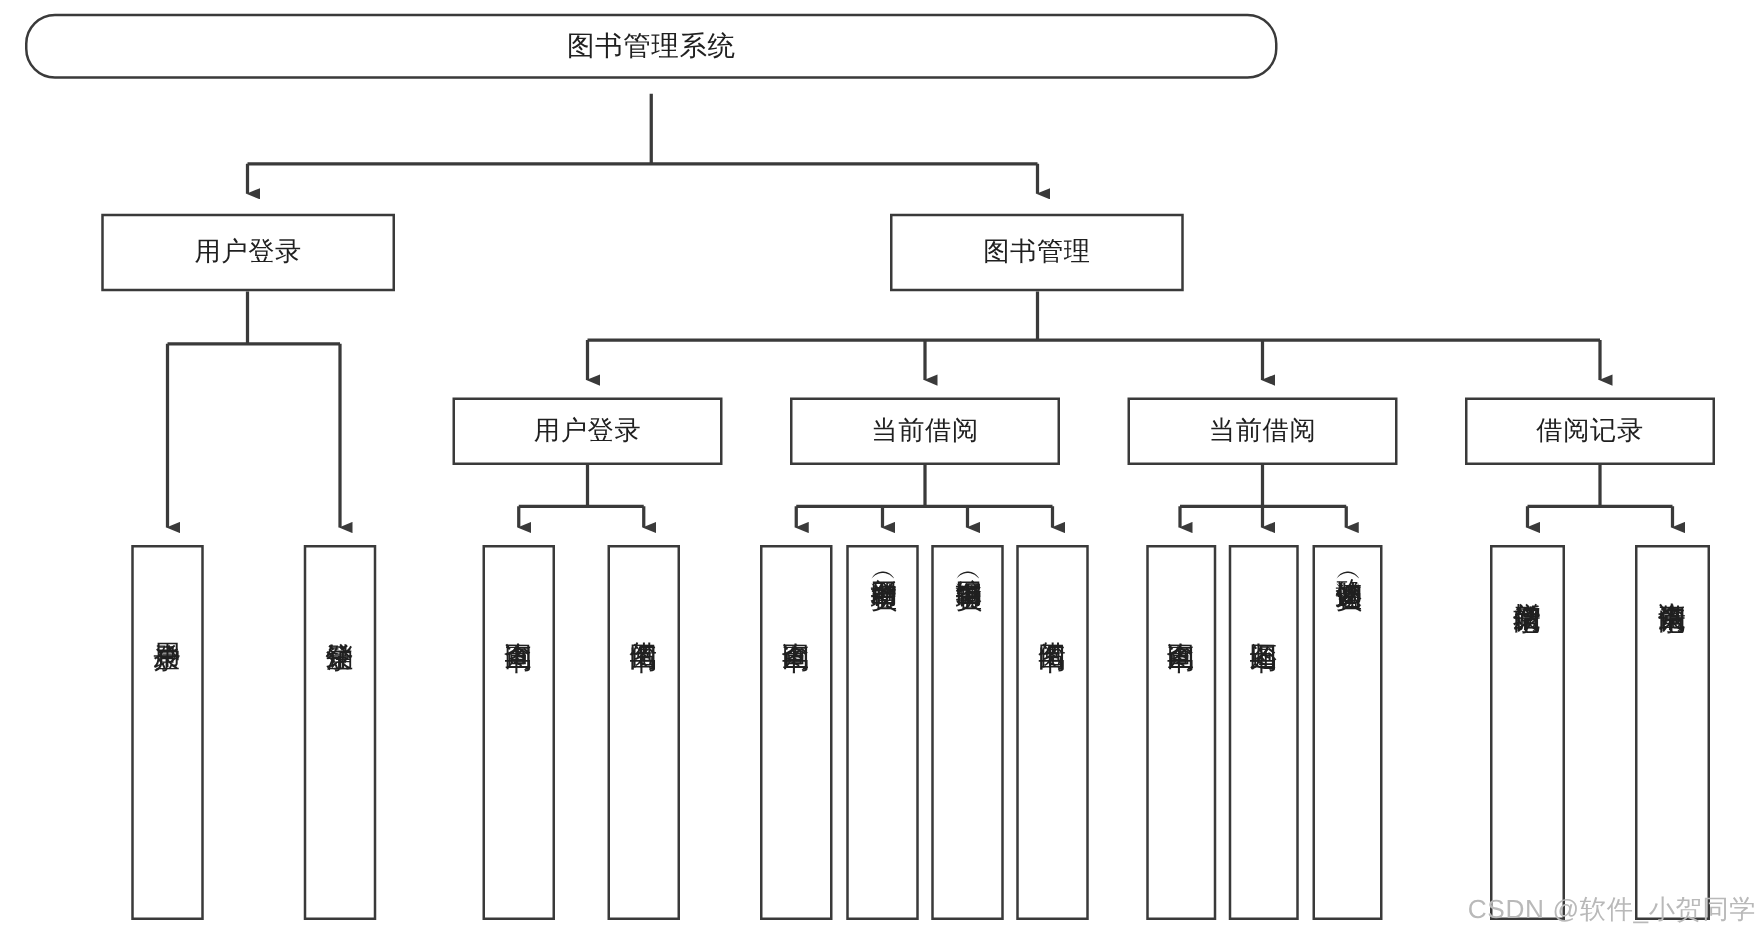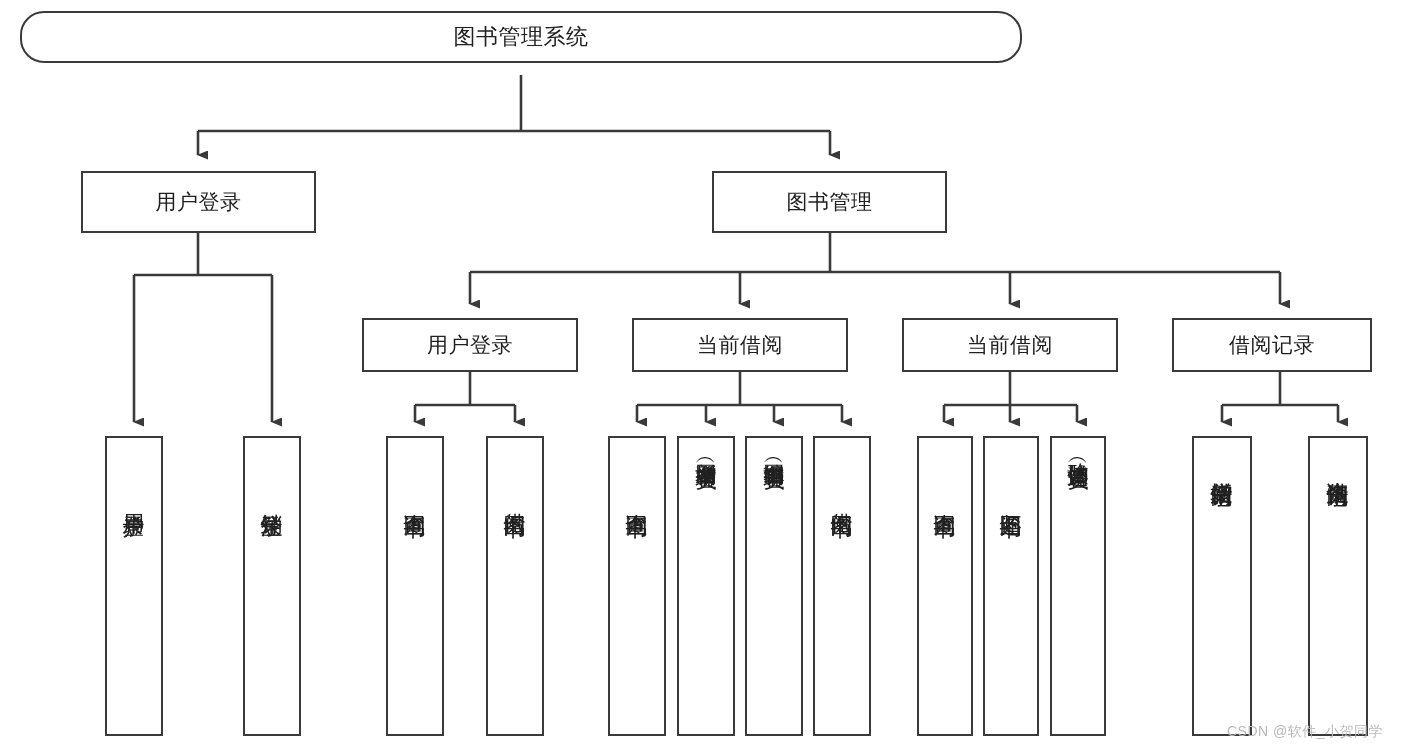--- a/index.html
+++ b/index.html
@@ -63,23 +63,23 @@
     font-size: 22px;
     line-height: 1.05;
     letter-spacing: 1px;
     white-space: nowrap;
   }
   .node.vert.tall-text .node-label {
     font-size: 21px;
   }
   #watermark {
     position: absolute;
-    right: 22px;
+    right: 0;
     bottom: 6px;
-    font-size: 14px;
+    font-size: 21px;
     color: #b9b9b9;
     letter-spacing: 0.5px;
     z-index: 5;
     white-space: nowrap;
     font-family: "Liberation Sans", "DejaVu Sans", sans-serif;
   }
 </style>
 </head>
 <body>
 

